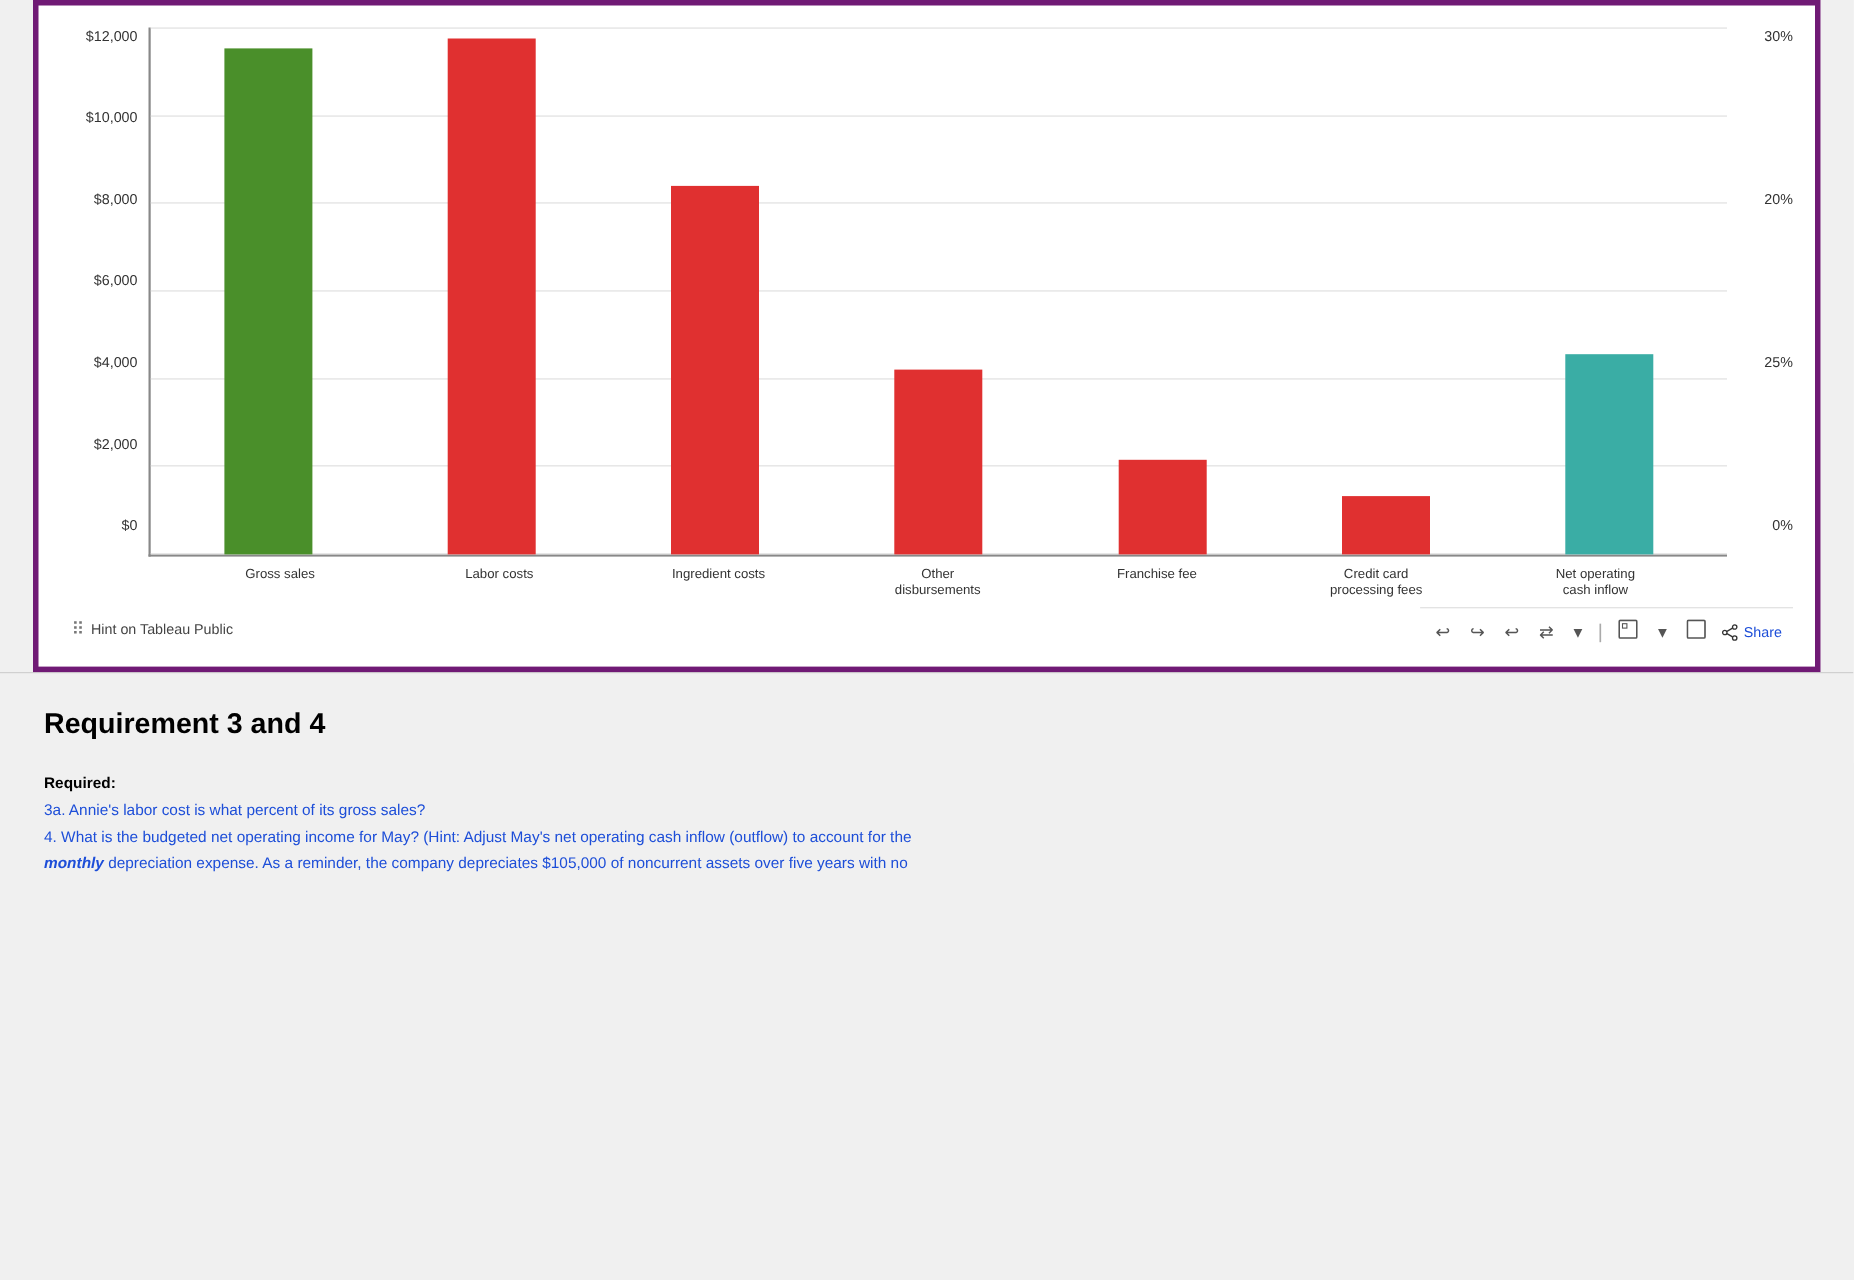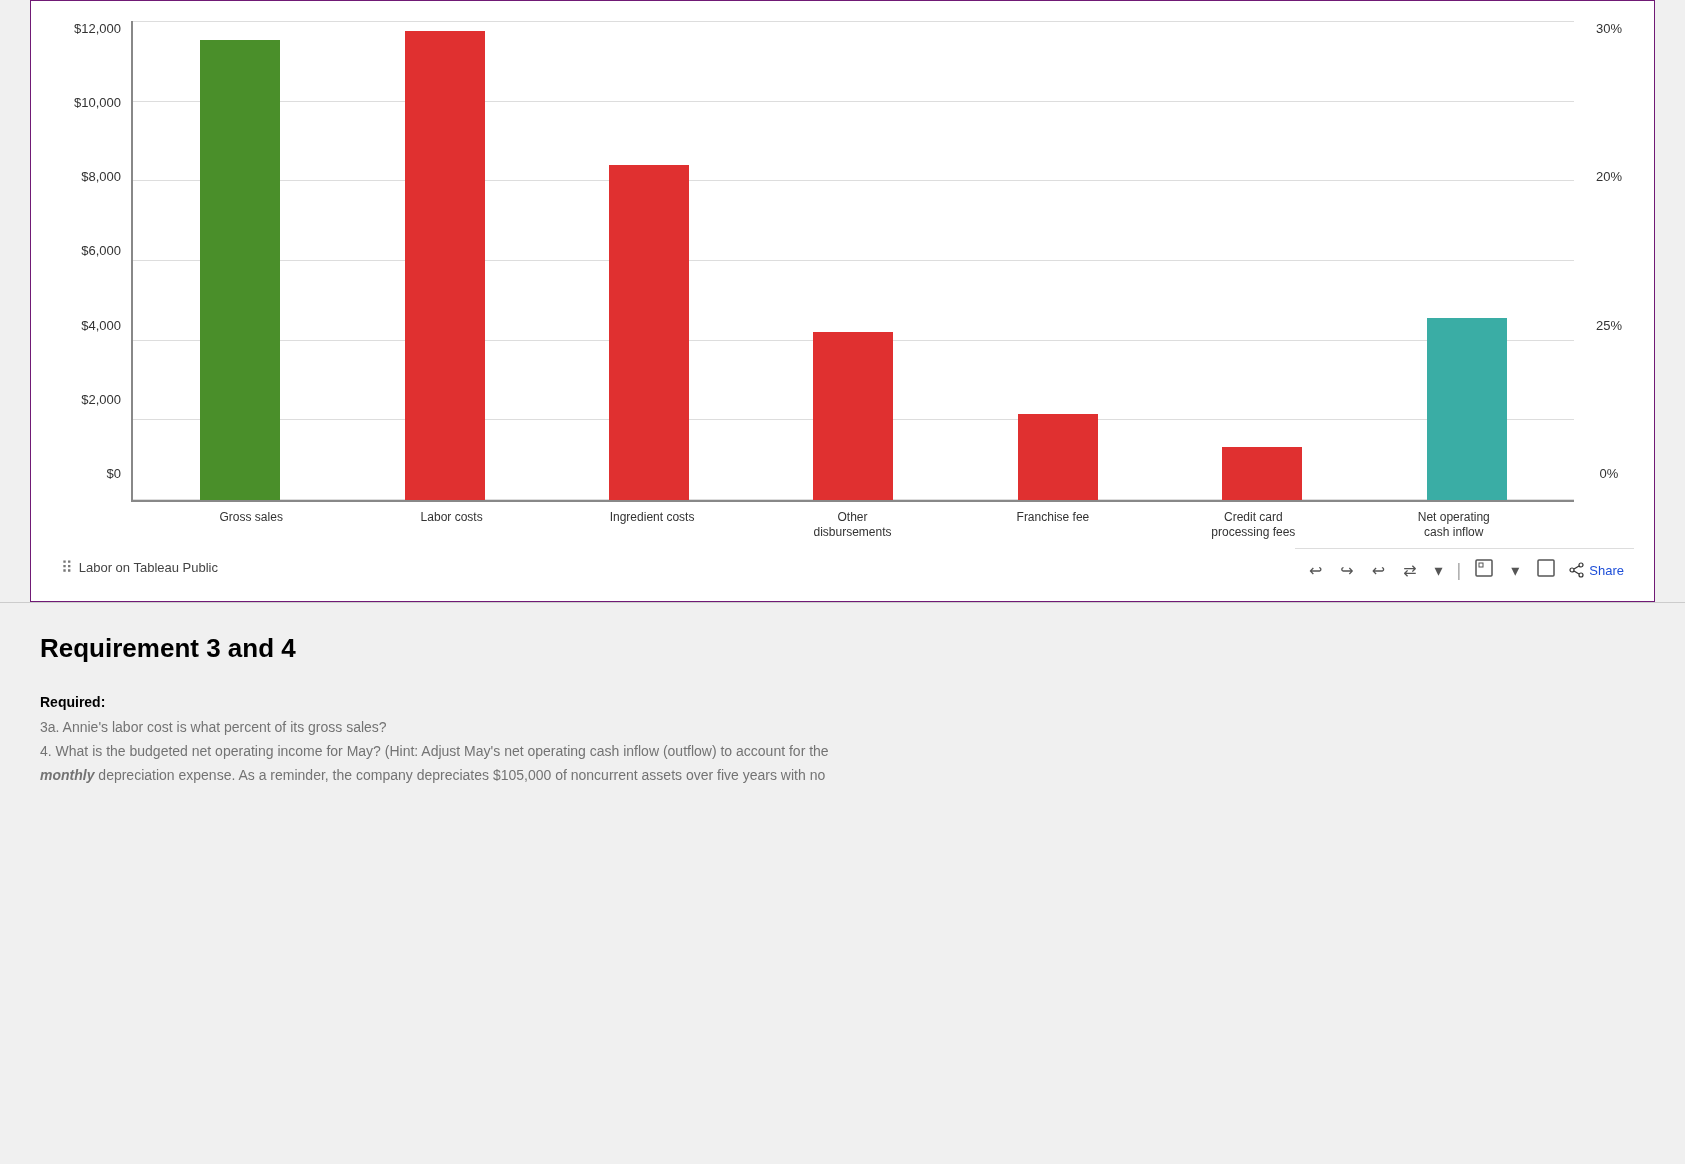--- a/index.html
+++ b/index.html
@@ -12,21 +12,21 @@
     .page-container {
       background: #f0f0f0;
       width: 1685px;
       min-height: 1164px;
       padding: 0;
     }
     .chart-section {
       background: #ffffff;
       margin: 0 30px;
       padding: 20px 20px 10px 20px;
-      border: 1px solid #701a75;
+      border: 5px solid #701a75;
       position: relative;
     }
     .chart-area {
       display: flex;
       flex-direction: row;
       width: 100%;
       height: 520px;
       position: relative;
     }
     .y-axis-left {
@@ -103,21 +103,21 @@
       flex: 1;
       text-align: center;
       font-size: 12px;
       color: #333;
       line-height: 1.3;
     }
     .y-axis-right {
       display: flex;
       flex-direction: column;
       justify-content: space-between;
-      align-items: center;
+      align-items: flex-end;
       padding-left: 10px;
       padding-bottom: 60px;
       width: 60px;
       flex-shrink: 0;
     }
     .y-axis-right .tick {
       font-size: 13px;
       color: #333;
     }
     .chart-toolbar {
@@ -176,21 +176,21 @@
       margin-bottom: 30px;
     }
     .required-label {
       font-size: 14px;
       font-weight: bold;
       margin-bottom: 6px;
     }
     .requirement-text {
       font-size: 14px;
       line-height: 1.7;
-      color: #737373;
+      color: #1d4ed8;
     }
     .requirement-text em {
       font-weight: bold;
     }
     .divider {
       height: 1px;
       background: #ccc;
       margin: 0 0;
     }
   </style>
@@ -272,21 +272,21 @@
         <span class="tick">30%</span>
         <span class="tick">20%</span>
         <span class="tick">25%</span>
         <span class="tick">0%</span>
       </div>
     </div>
 
     <div class="chart-footer">
       <div class="view-tableau">
         <span class="tableau-icon">⠿</span>
-        <span>Labor on Tableau Public</span>
+        <span>Hint on Tableau Public</span>
       </div>
       <div class="chart-toolbar">
         <button class="toolbar-btn">↩</button>
         <button class="toolbar-btn">↪</button>
         <button class="toolbar-btn">↩</button>
         <button class="toolbar-btn">⇄</button>
         <button class="toolbar-btn">▾</button>
         <span style="color:#aaa; font-size:18px;">|</span>
         <button class="toolbar-btn">
           <svg width="18" height="18" viewBox="0 0 18 18" fill="none" xmlns="http://www.w3.org/2000/svg">

